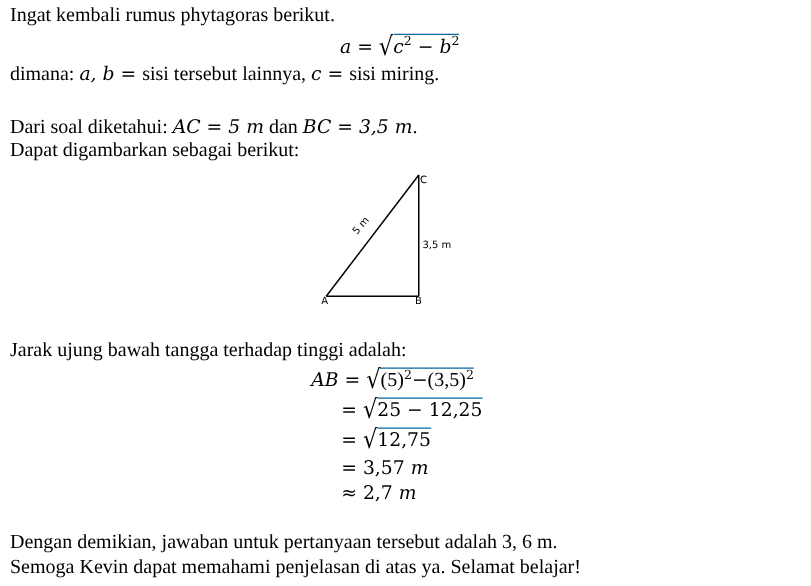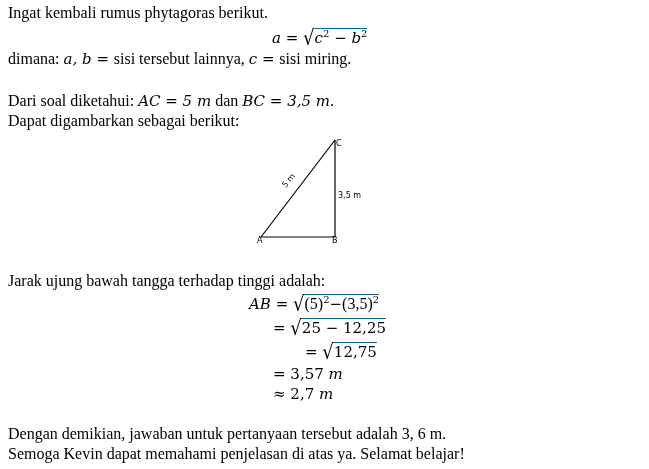--- a/index.html
+++ b/index.html
@@ -52,21 +52,21 @@
 <div class="abs serif" style="left:8px; top:272px;text-align:center;">Jarak ujung bawah  tangga terhadap tinggi adalah:</div>
 
 <div class="eqline math" style="left:249px; top:294px;">
   <span class="mi">AB</span> <span>=</span> <span class="sqrt"><span class="rad">√</span><span class="under"><span class="serif">(5)</span><sup>2</sup><span>−</span><span class="serif">(3,5)</span><sup>2</sup></span></span>
 </div>
 
 <div class="eqline math" style="left:273px; top:318px;">
   <span>=</span> <span class="sqrt"><span class="rad">√</span><span class="under">25 − 12,25</span></span>
 </div>
 
-<div class="eqline math" style="left:273px; top:342px;margin-left:32px;">
+<div class="eqline math" style="left:273px; top:342px;">
   <span>=</span> <span class="sqrt"><span class="rad">√</span><span class="under">12,75</span></span>
 </div>
 
 <div class="eqline math" style="left:273px; top:364px;">
   <span>= 3,57 </span><span class="mi">m</span>
 </div>
 
 <div class="eqline math" style="left:273px; top:384px;">
   <span>≈ 2,7 </span><span class="mi">m</span>
 </div>

